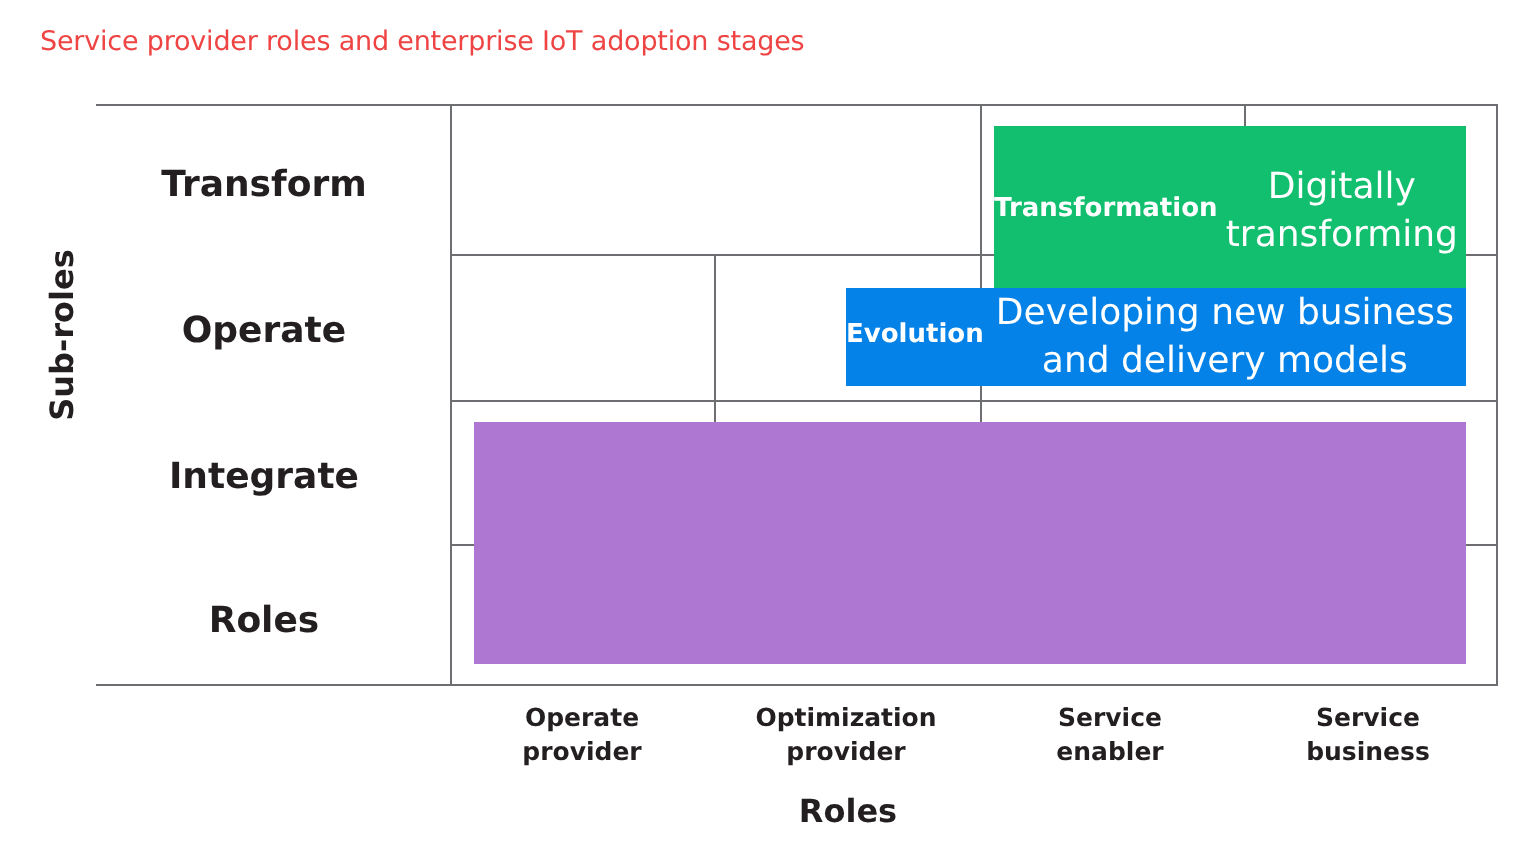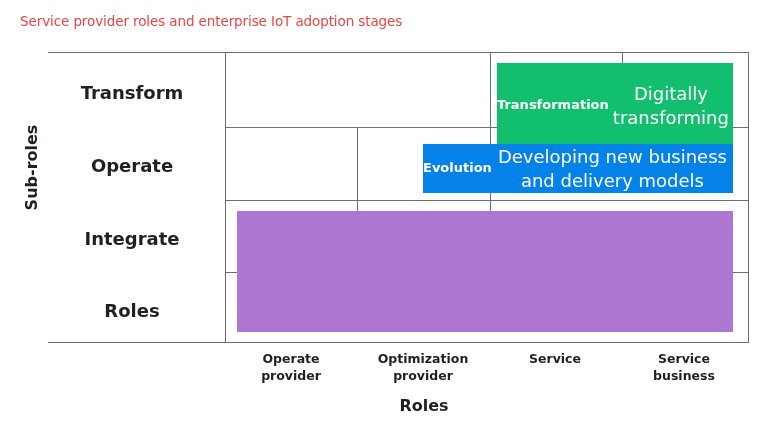--- a/index.html
+++ b/index.html
@@ -159,17 +159,18 @@
 <div class="col-label" style="left:225px;">
   <div>Operate</div>
   <div>provider</div>
 </div>
 <div class="col-label" style="left:357px;">
   <div>Optimization</div>
   <div>provider</div>
 </div>
 <div class="col-label" style="left:489px;">
   <div>Service</div>
+  <div>enabler</div>
 </div>
 <div class="col-label" style="left:618px;">
   <div>Service</div>
   <div>business</div>
 </div>
 
 </body></html>

